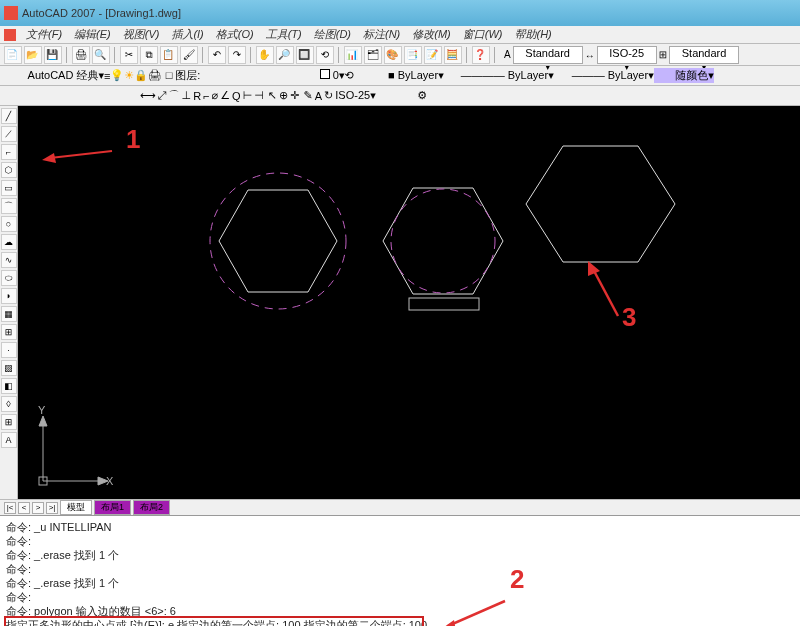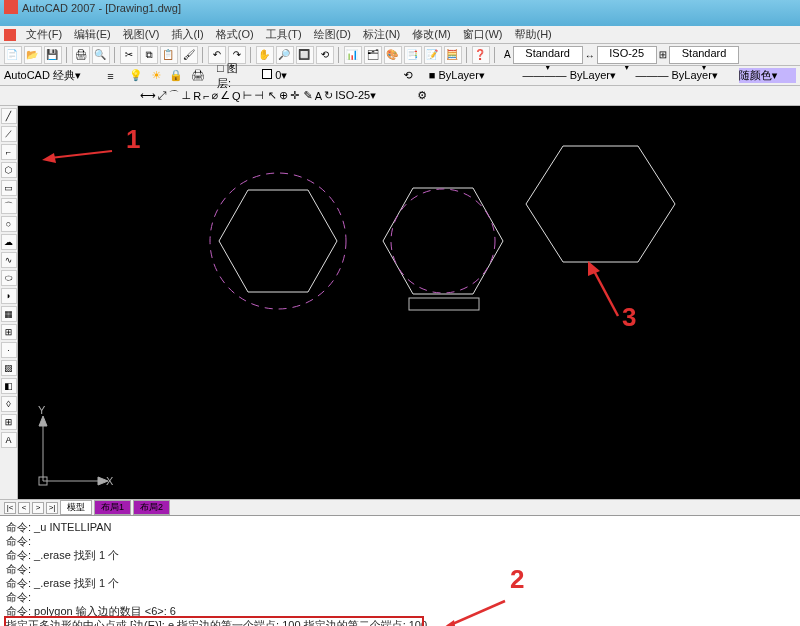--- a/index.html
+++ b/index.html
@@ -1,26 +1,26 @@
 <!DOCTYPE html>
 <html><head>
 <meta charset="utf-8">
 <style>
   * { margin: 0; padding: 0; box-sizing: border-box; font-family: "Microsoft YaHei", Arial, sans-serif; font-size: 11px; }
   body { background: #e8e8e8; width: 800px; height: 626px; overflow: hidden; }
-  .title-bar { background: linear-gradient(#7ec8e8, #5ab0d8); height: 26px; display: flex; align-items: flex-end; padding: 12px 4px; color: #333; font-size: 11px; }
+  .title-bar { background: linear-gradient(#7ec8e8, #5ab0d8); height: 26px; display: flex; align-items: center; padding: 0 4px; color: #333; font-size: 11px; }
   .title-bar .app-icon { width: 14px; height: 14px; background: #e84c3d; margin-right: 4px; }
-  .menu-bar { background: #f0f0f0; height: 18px; display: flex; align-items: center; padding: 0 4px; border-bottom: 1px solid #bbb; }
+  .menu-bar { background: #f0f0f0; height: 18px; display: flex; align-items: center; padding: 0 4px; border-bottom: 1px solid #bbb; font-style: italic; }
   .menu-bar .menu-item { padding: 0 6px; cursor: pointer; color: #333; }
   .toolbar { background: #f0f0f0; height: 22px; display: flex; align-items: center; padding: 0 4px; border-bottom: 1px solid #bbb; gap: 2px; }
   .toolbar .tb-btn { width: 18px; height: 18px; border: 1px solid #ccc; background: #fafafa; display: flex; align-items: center; justify-content: center; font-size: 10px; cursor: pointer; }
   .toolbar .sep { width: 2px; height: 16px; border-left: 1px solid #aaa; margin: 0 2px; }
   .toolbar .combo { height: 18px; border: 1px solid #aaa; background: #fff; padding: 0 4px; display: flex; align-items: center; gap: 4px; font-size: 10px; flex-direction: column; }
   .toolbar .combo .caret { font-size: 8px; }
-  .toolbar-row2 { background: #f0f0f0; height: 20px; display: flex; align-items: center; padding: 0 4px; border-bottom: 1px solid #bbb; gap: 8px; }
+  .toolbar-row2 { background: #f0f0f0; height: 20px; display: flex; align-items: center; padding: 0 4px; border-bottom: 1px solid #bbb; gap: 0; text-align: right; }
   .toolbar-row3 { background: #f0f0f0; height: 20px; display: flex; align-items: center; padding-left: 140px; border-bottom: 1px solid #bbb; gap: 2px; }
   .workspace { display: flex; height: 393px; }
   .left-palette { width: 18px; background: #f0f0f0; border-right: 1px solid #bbb; display: flex; flex-direction: column; align-items: center; padding-top: 2px; gap: 2px; }
   .left-palette .pal-btn { width: 16px; height: 16px; border: 1px solid #ccc; background: #fafafa; display: flex; align-items: center; justify-content: center; font-size: 9px; cursor: pointer; }
   .canvas-wrap { flex: 1; background: #000; position: relative; }
   .canvas { position: absolute; inset: 0; }
   .tabs-row { background: #f0f0f0; height: 16px; display: flex; align-items: center; padding: 0 4px; border-top: 1px solid #bbb; gap: 2px; }
   .tabs-row .tab { background: #a21caf; border: 1px solid #aaa; padding: 0 6px; font-size: 9px; cursor: pointer; }
   .tabs-row .tab.active { background: #fff; }
   .tabs-row .nav-btn { width: 12px; height: 12px; font-size: 8px; border: 1px solid #aaa; background: #fafafa; display: flex; align-items: center; justify-content: center; cursor: pointer; }

